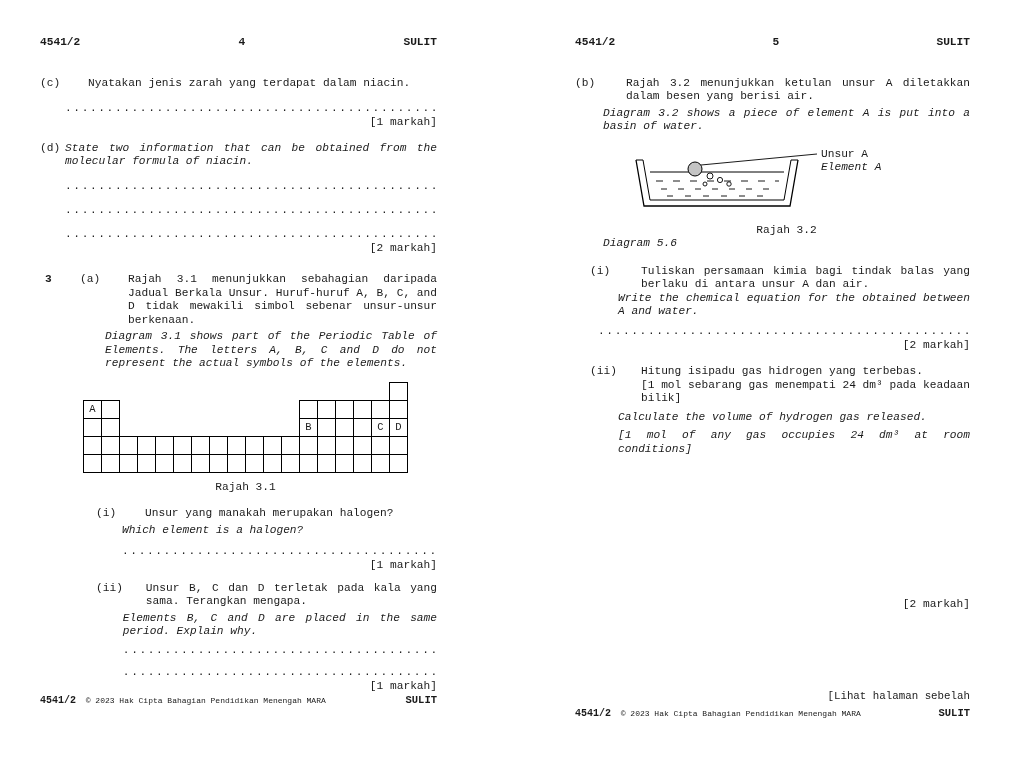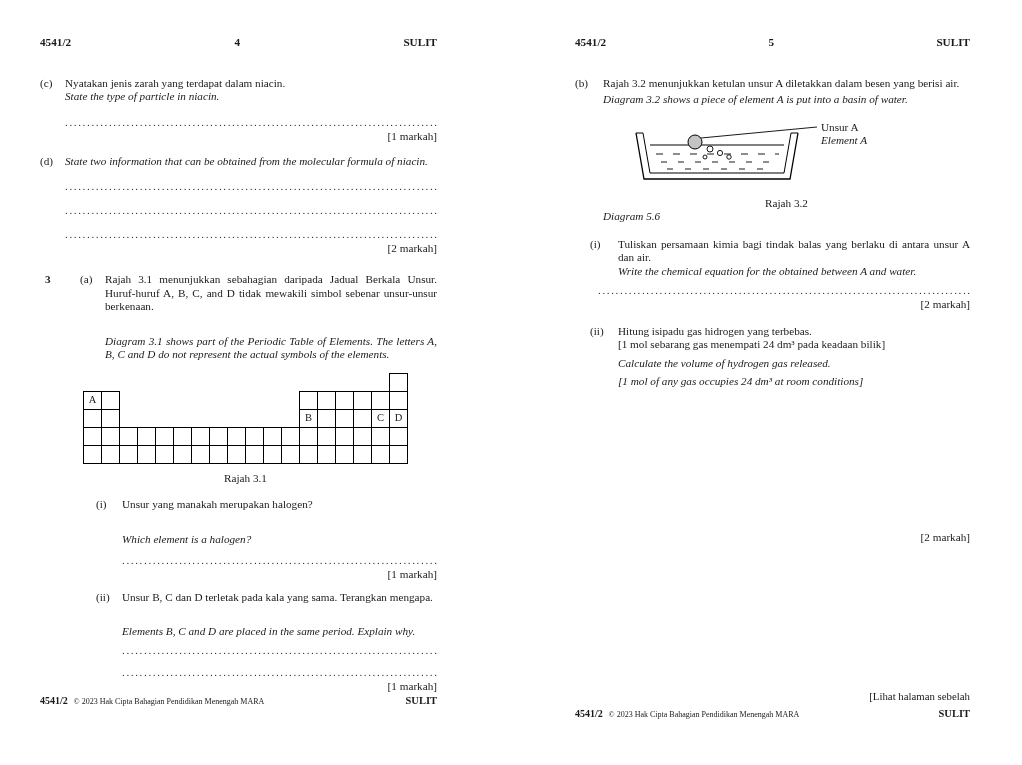--- a/index.html
+++ b/index.html
@@ -8,52 +8,53 @@
     background: #ffffff;
     position: relative;
     overflow: hidden;
     font-family: "Liberation Serif", serif;
     color: #1a1a1a;
   }
   .page {
     position: absolute; top: 0; height: 659px;
     font-size: 11.2px; line-height: 13.5px;
     box-sizing: border-box;
+    font-family: Liberation Mono, monospace;
   }
   #page-4 { left: 0;   width: 511px; padding: 36px 0 0 40px; }
   #page-5 { left: 511px; width: 511px; padding: 36px 0 0 64px; }
   #page-4 .page-inner { width: 397px; position: relative; }
   #page-5 .page-inner { width: 395px; position: relative; }
 
   
   .hdr { display: flex; justify-content: space-between; align-items: baseline; font-weight: bold; }
   .hdr-page { font-weight: bold; }
 
   
   .q { display: flex; }
   .q-label { flex: 0 0 25px; }
   #page-5 .q-label { flex: 0 0 28px; }
   .q-body { flex: 1; min-width: 0; }
-  .ms { text-align: justify; }
+  .ms { text-align: justify; margin-left: 23px; }
   .en { font-style: italic; text-align: justify; }
   .en .up { font-style: normal; }
   .marks { text-align: right; margin-top: 1px; }
 
   
   .dotline { height: 13px; overflow: hidden; white-space: nowrap; letter-spacing: 1.6px; color: #222; }
   .dotline::before { content: "................................................................................................................................................................................................"; }
 
   
   #qc { margin-top: 27px; }
   #qc .dotline { margin-top: 12px; }
   #qd { margin-top: 12px; }
   #qd .dotline { margin-top: 11px; }
   #q3 { margin-top: 18px; display: flex; margin-left: 5px; }
   .q3-num { flex: 0 0 35px; font-weight: bold; }
-  #q3 .en { margin-top: 21px; }
+  #q3 .en { margin-top: 3px; }
 
   .subq { display: flex; margin-left: -9px; }
   .subq .q-label { flex: 0 0 26px; }
   #q3i  { margin-top: 13px; }
   #q3i .dotline { margin-top: 8px; }
   #q3ii { margin-top: 9px; }
   #q3ii .dotline.first { margin-top: 5px; }
   #q3ii .dotline.second { margin-top: 9px; }
 
   
@@ -102,21 +103,20 @@
     <div class="hdr">
       <span>4541/2</span>
       <span class="hdr-page">4</span>
       <span>SULIT</span>
     </div>
 
     <section class="q" id="qc">
       <div class="q-label">(c)</div>
       <div class="q-body">
         <div class="ms">Nyatakan jenis zarah yang terdapat dalam niacin.</div>
-        <div class="en">State the type of particle in niacin.</div>
         <div class="dotline"></div>
         <div class="marks">[1 markah]</div>
       </div>
     </section>
 
     <section class="q" id="qd">
       <div class="q-label">(d)</div>
       <div class="q-body">
         <div class="en">State two information that can be obtained from the molecular formula of niacin.</div>
         <div class="dotline"></div>

